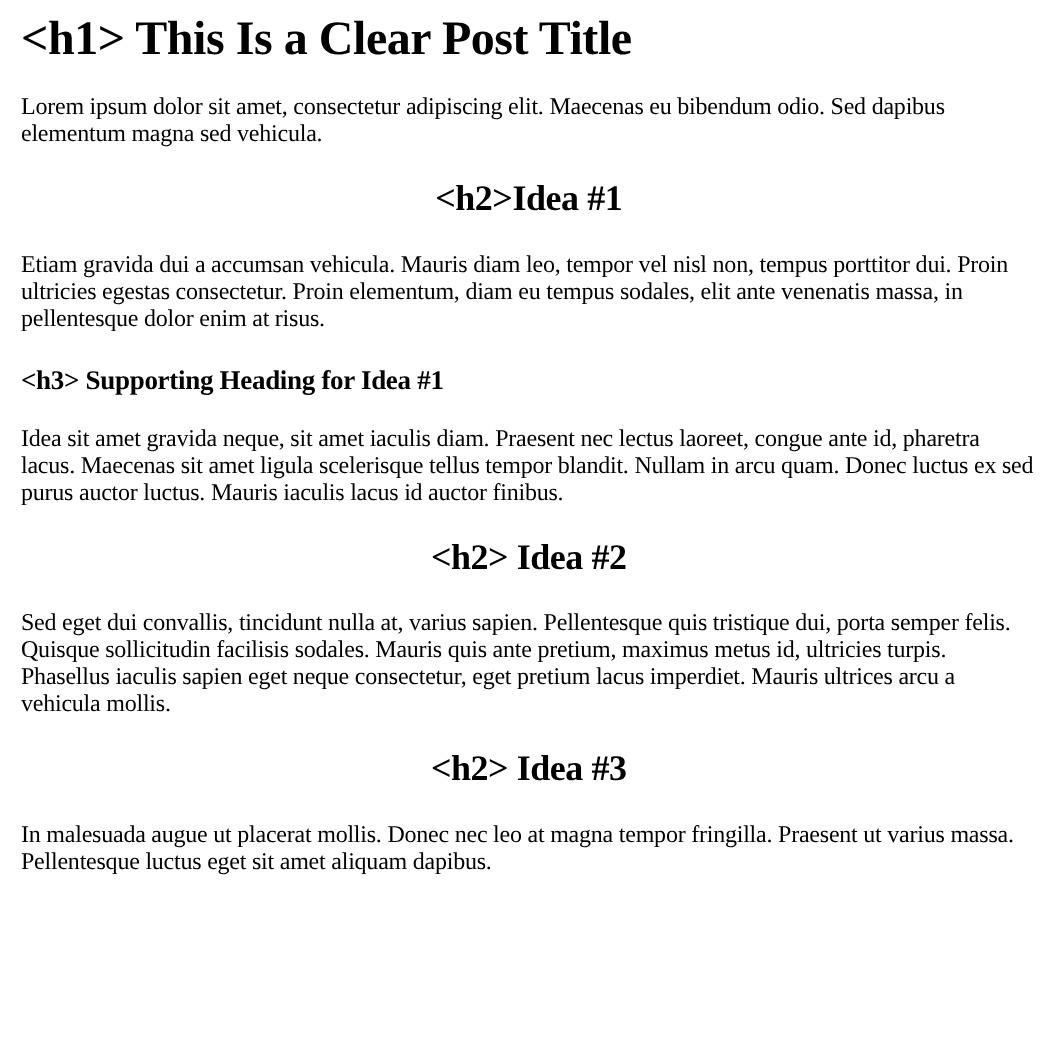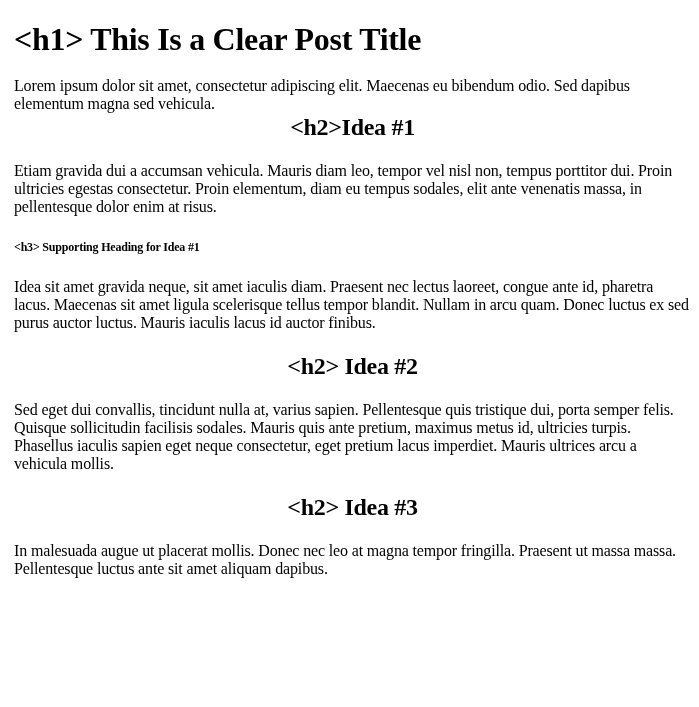--- a/index.html
+++ b/index.html
@@ -14,46 +14,46 @@
       font-family: "Liberation Serif", "DejaVu Serif", serif;
       color: #000000;
     }
     .page {
       padding: 0 8px 0 14px;
     }
     h1 {
       font-size: 32px;
       font-weight: bold;
       margin: 0;
-      padding-top: 21px;
+      padding-top: 7px;
       line-height: 36px;
       letter-spacing: -0.3px;
     }
     h2 {
       font-size: 24px;
       font-weight: bold;
       margin: 0;
       line-height: 28px;
       letter-spacing: -0.3px;
     }
     h3 {
-      font-size: 12px;
+      font-size: 18px;
       font-weight: bold;
       margin: 0;
       line-height: 22px;
       letter-spacing: -0.2px;
     }
     p {
       font-size: 16px;
       margin: 0;
       line-height: 18px;
       letter-spacing: -0.15px;
     }
     .h1-block { margin-bottom: 20px; }
-    .p-intro { }
+    .p-intro { margin-bottom: 20px; }
     .h2-block { margin-bottom: 21px; text-align: center; }
     .h3-block { margin-bottom: 20px; }
     .p-section { margin-bottom: 20px; }
   </style>
 </head>
 <body>
 
 <div class="page">
   <h1 class="h1-block">&lt;h1&gt; This Is a Clear Post Title</h1>
   <p class="p-intro">Lorem ipsum dolor sit amet, consectetur adipiscing elit. Maecenas eu bibendum odio. Sed dapibus elementum magna sed vehicula.</p>
@@ -62,14 +62,14 @@
   <p class="p-section">Etiam gravida dui a accumsan vehicula. Mauris diam leo, tempor vel nisl non, tempus porttitor dui. Proin ultricies egestas consectetur. Proin elementum, diam eu tempus sodales, elit ante venenatis massa, in pellentesque dolor enim at risus.</p>
 
   <h3 class="h3-block">&lt;h3&gt; Supporting Heading for Idea #1</h3>
 
   <p class="p-section">Idea sit amet gravida neque, sit amet iaculis diam. Praesent nec lectus laoreet, congue ante id, pharetra lacus. Maecenas sit amet ligula scelerisque tellus tempor blandit. Nullam in arcu quam. Donec luctus ex sed purus auctor luctus. Mauris iaculis lacus id auctor finibus.</p>
 
   <h2 class="h2-block">&lt;h2&gt; Idea #2</h2>
   <p class="p-section">Sed eget dui convallis, tincidunt nulla at, varius sapien. Pellentesque quis tristique dui, porta semper felis. Quisque sollicitudin facilisis sodales. Mauris quis ante pretium, maximus metus id, ultricies turpis. Phasellus iaculis sapien eget neque consectetur, eget pretium lacus imperdiet. Mauris ultrices arcu a vehicula mollis.</p>
 
   <h2 class="h2-block">&lt;h2&gt; Idea #3</h2>
-  <p class="p-section">In malesuada augue ut placerat mollis. Donec nec leo at magna tempor fringilla. Praesent ut massa massa. Pellentesque luctus ante sit amet aliquam dapibus.</p>
+  <p class="p-section">In malesuada augue ut placerat mollis. Donec nec leo at magna tempor fringilla. Praesent ut varius massa. Pellentesque luctus eget sit amet aliquam dapibus.</p>
 </div>
 
 </body></html>

